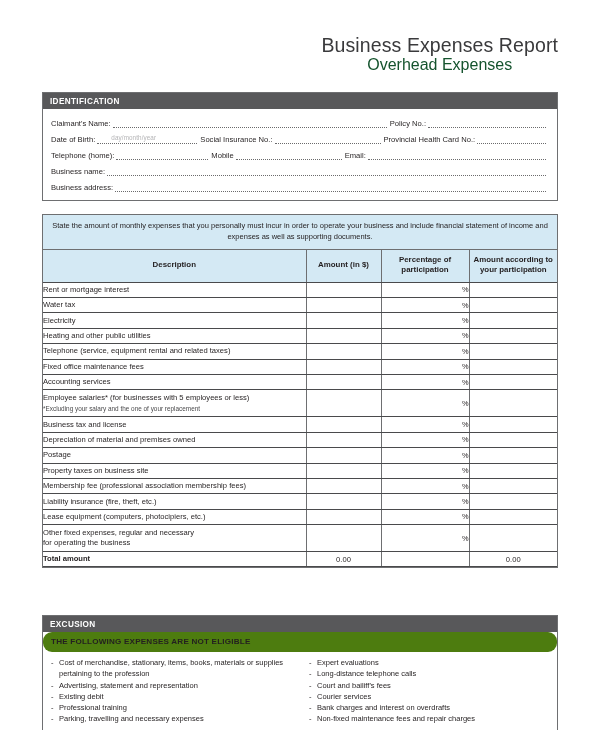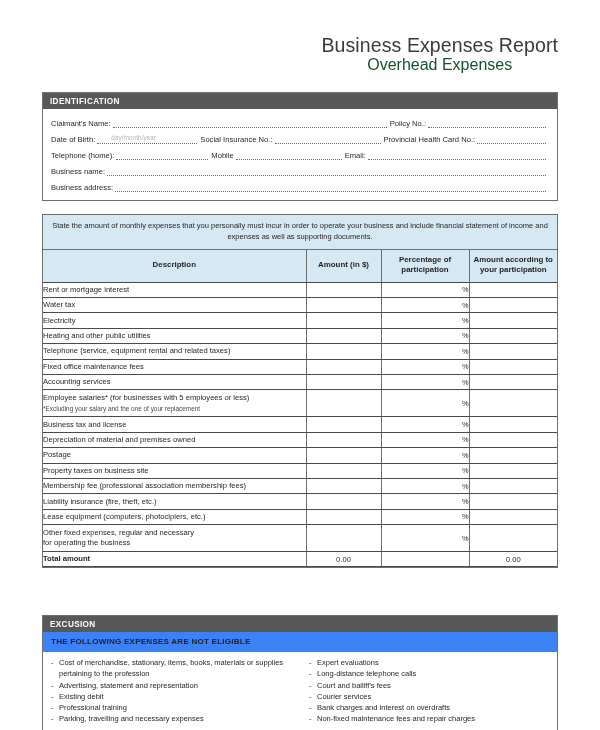--- a/index.html
+++ b/index.html
@@ -162,26 +162,27 @@
   tr.total td.num {
     text-align: center;
     font-weight: normal;
     font-size: 7.6px;
   }
   tr.total td.num.right { text-align: center; }
 
   
   #exclusion { top: 571px; margin-top: 44px; }
   .excl-title {
-    background: #3b82f6;
+    background: #4d7c0f;
     font-size: 8.1px;
     font-weight: bold;
     letter-spacing: .2px;
     padding: 5px 8px 5.5px 8px;
     color: #231f20;
+    border-radius: 9px;
   }
   .excl-lists {
     display: flex;
     padding: 5px 8px 7px 8px;
     background: #fff;
   }
   .excl-col { flex: 1 1 50%; }
   .excl-col.right { padding-left: 18px; }
   .excl-col ul { margin: 0; padding: 0; list-style: none; }
   .excl-col li {

